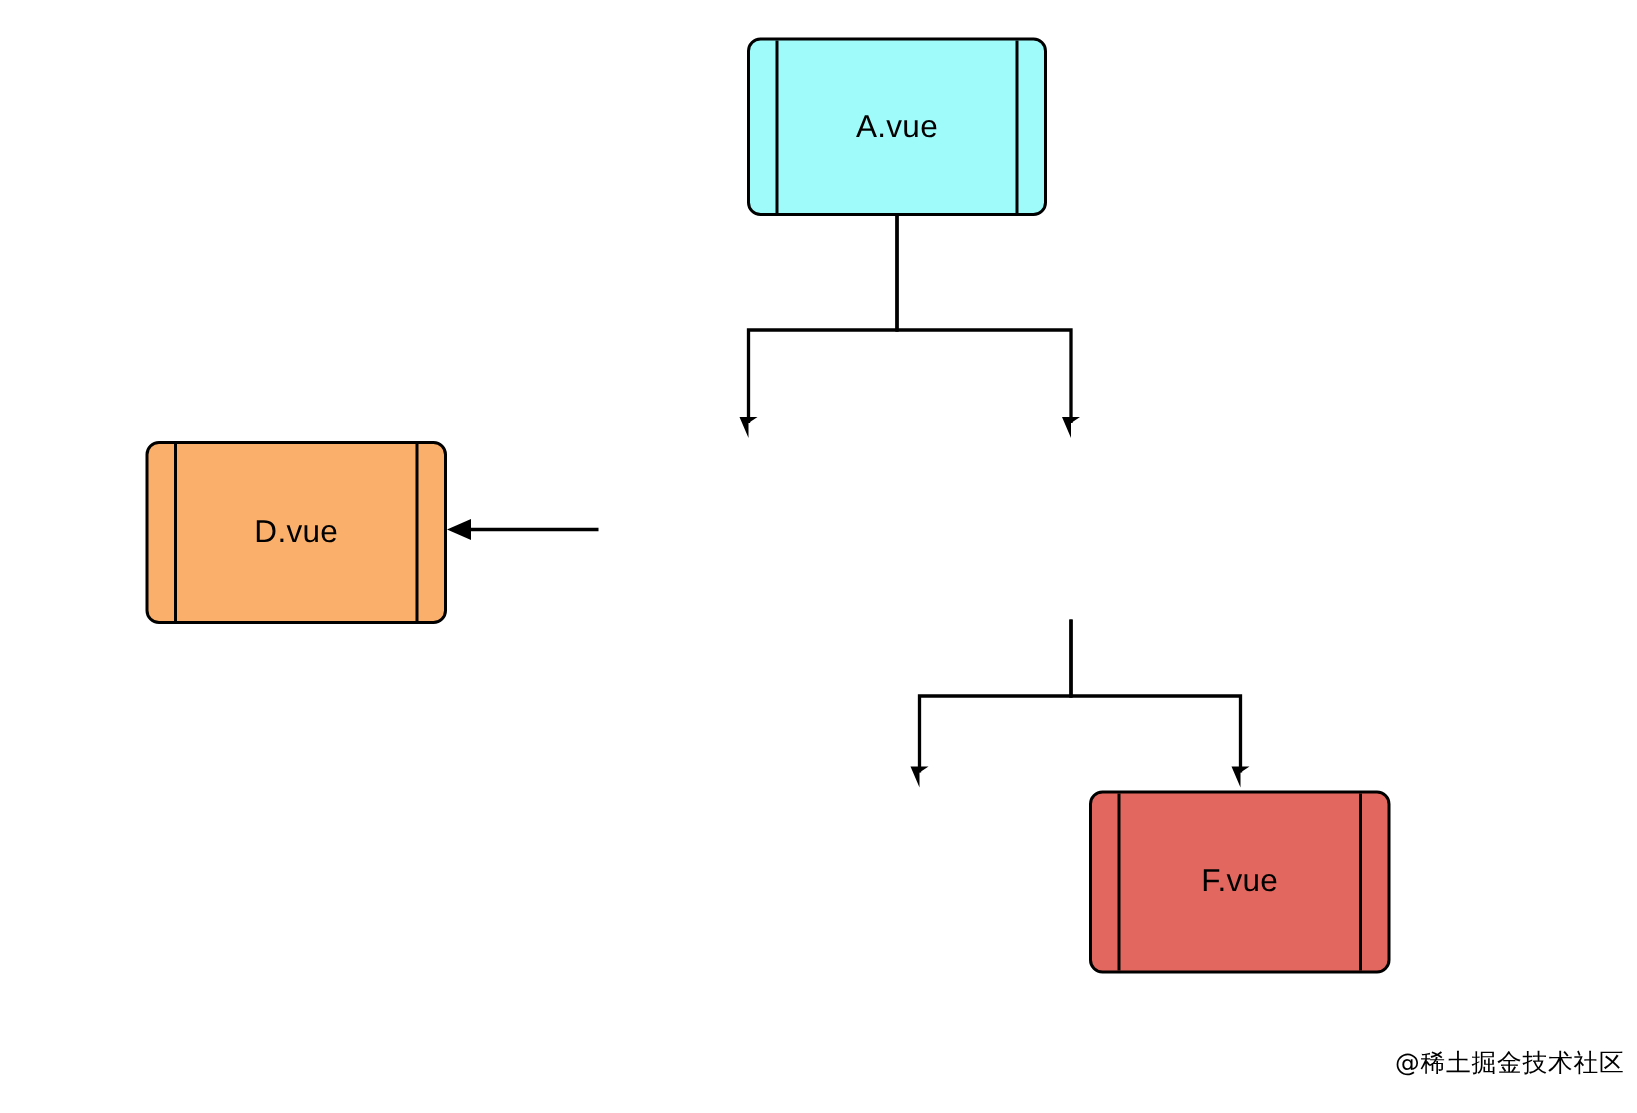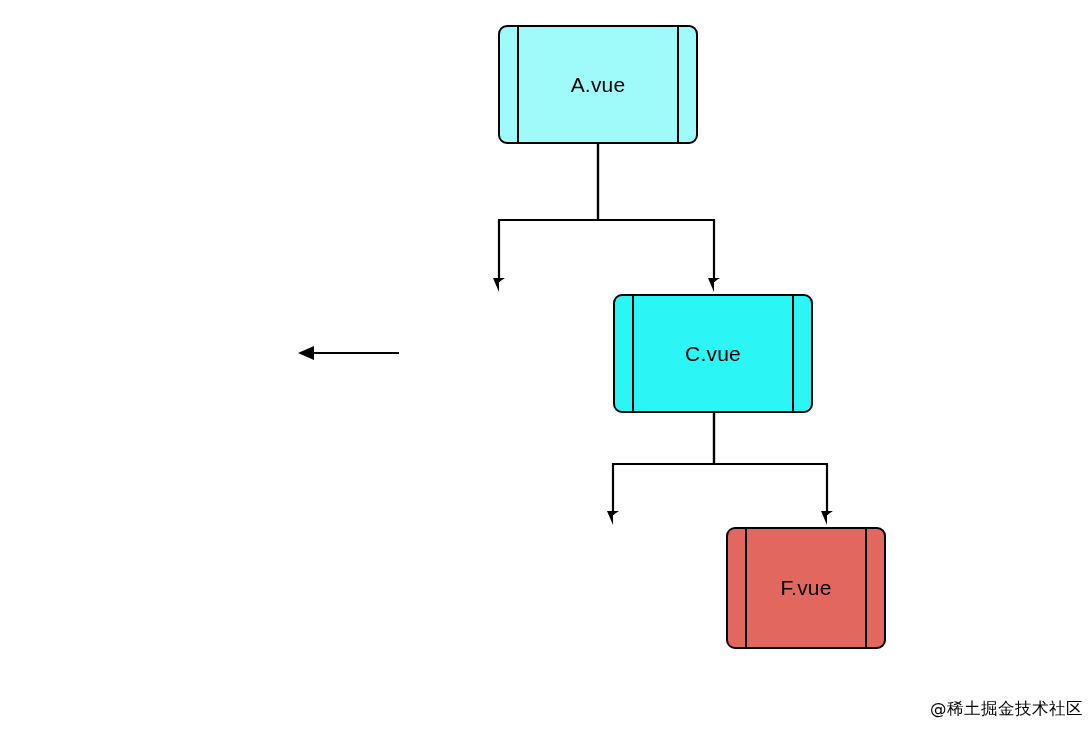--- a/index.html
+++ b/index.html
@@ -99,29 +99,29 @@
     </g>
   </svg>
 
   <div class="node" id="node-A" style="left: 488px; top: 25px; width: 200px; height: 119px; background: rgb(159, 250, 250);">
     <span class="bar left"></span>
     <span class="bar right"></span>
     <span class="label">A.vue</span>
   </div>
 
 
-  <div class="node" id="node-C" style="left: 603px; top: 294px; width: 200px; height: 119px; background: rgb(44, 245, 245);">
+
+  <div class="node" id="node-D" style="left: 87px; top: 294px; width: 201px; height: 122px; background: rgb(250, 175, 107);">
     <span class="bar left"></span>
     <span class="bar right"></span>
-    <span class="label">C.vue</span>
+    <span class="label">D.vue</span>
   </div>
 
 
-
-  <div class="node" id="node-F" style="left: 716px; top: 527px; width: 160px; height: 122px; background: rgb(226, 104, 95);">
+  <div class="node" id="node-F" style="left: 716px; top: 527px; width: 201px; height: 122px; background: rgb(226, 104, 95);">
     <span class="bar left"></span>
     <span class="bar right"></span>
     <span class="label">F.vue</span>
   </div>
 
   <div id="watermark" style="color: #000000;">@稀土掘金技术社区</div>
 
 </div>
 
 </body></html>

